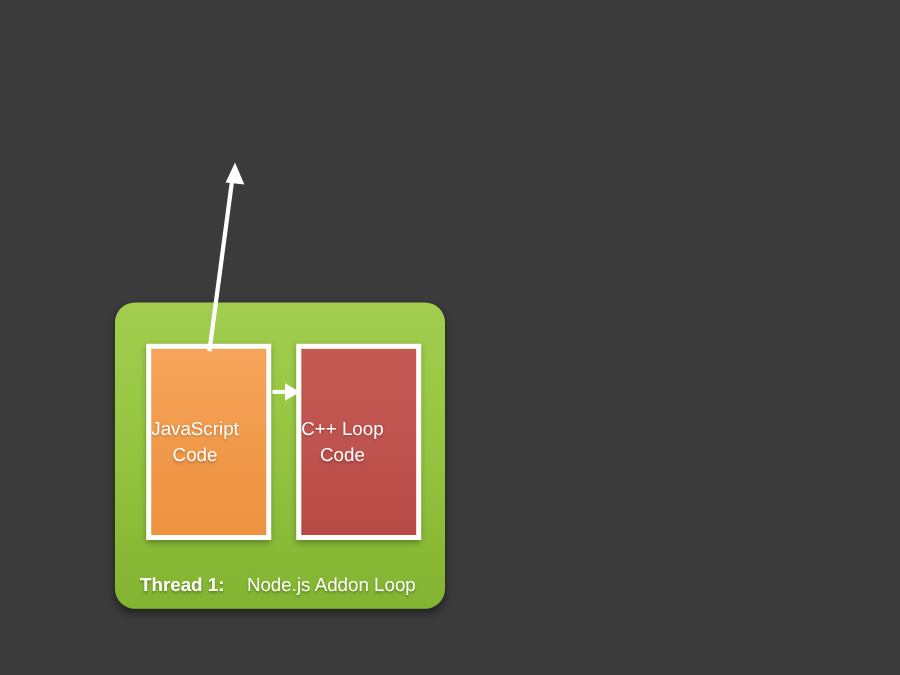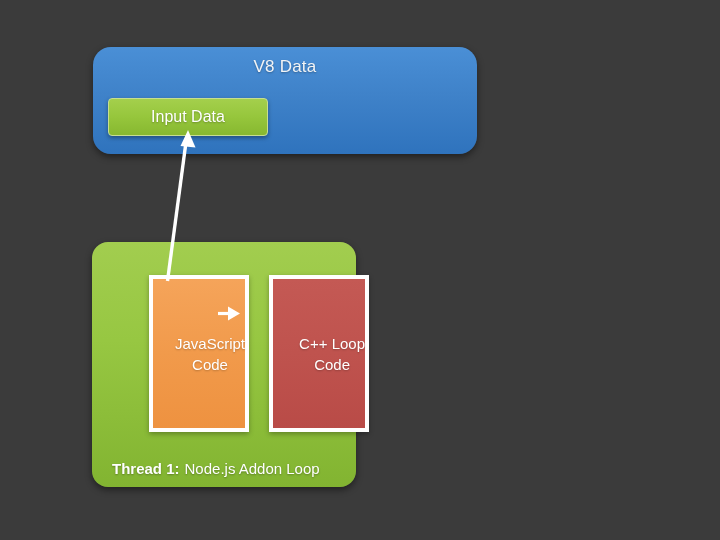--- a/index.html
+++ b/index.html
@@ -78,36 +78,35 @@
     position: absolute;
     left: 20px;
     bottom: 10px;
     color: #ffffff;
     font-size: 15px;
     text-shadow: 0 1px 2px rgba(0,0,0,0.30);
     white-space: nowrap;
   }
   .thread-label .bold {
     font-weight: bold;
-    margin-right: 5px;
+    margin-right: 18px;
   }
 
   
   .code-box {
     position: absolute;
     top: 33px;
     width: 100px;
     height: 157px;
     border: 4px solid #ffffff;
     box-sizing: border-box;
     display: flex;
     align-items: center;
-    justify-content: flex-end;
+    justify-content: flex-start;
     box-shadow: 0 2px 5px rgba(0,0,0,0.30);
-    margin-left: 32px;
   }
   .code-box .lbl {
     color: #ffffff;
     font-size: 15px;
     line-height: 21px;
     text-align: center;
     text-shadow: 0 1px 2px rgba(0,0,0,0.25);
   }
   .js-box {
     left: 25px;
@@ -125,26 +124,20 @@
     width: 720px;
     height: 540px;
     pointer-events: none;
   }
 </style>
 </head>
 <body>
 
 <div id="canvas">
 
-  <div class="v8-box">
-    <div class="v8-title">V8 Data</div>
-    <div class="input-data">
-      <span>Input Data</span>
-    </div>
-  </div>
 
   <div class="thread-box">
 
     <div class="code-box js-box">
       <div class="lbl">
         <span>JavaScript</span><br>
         <span>Code</span>
       </div>
     </div>
 

